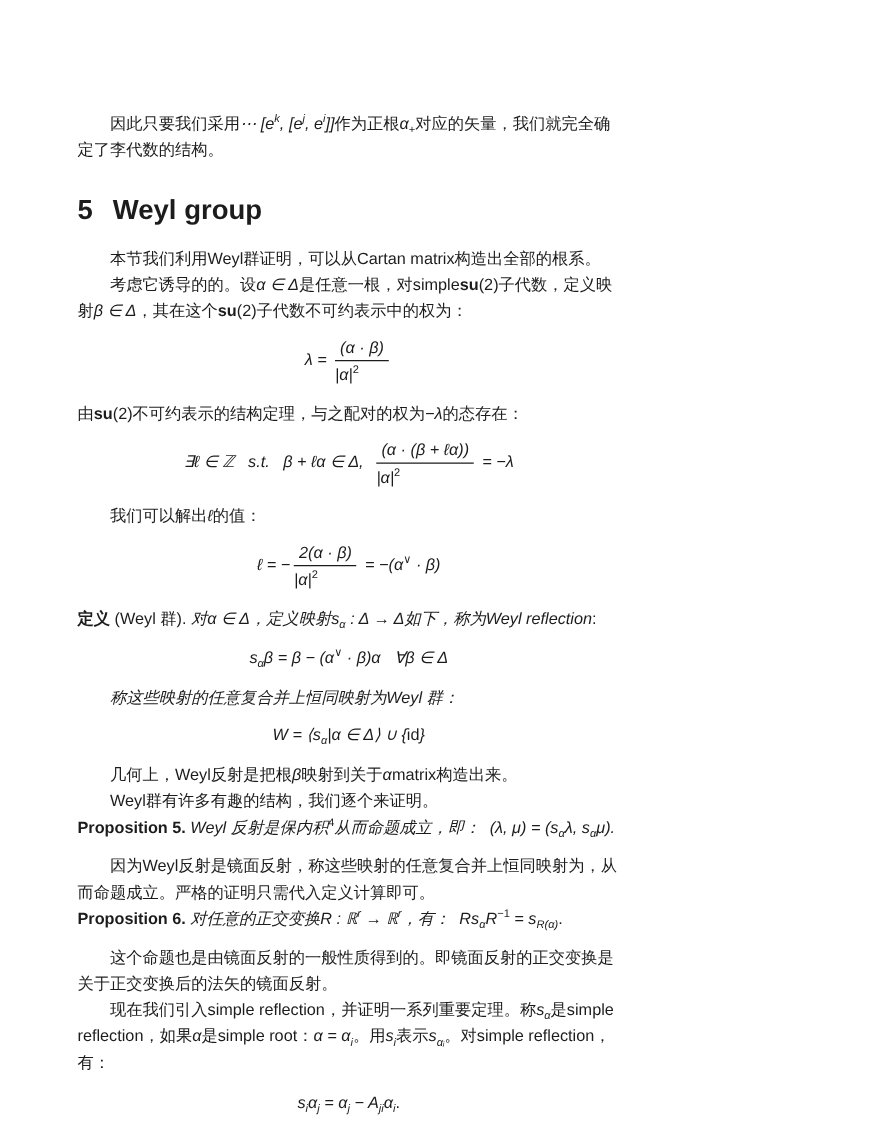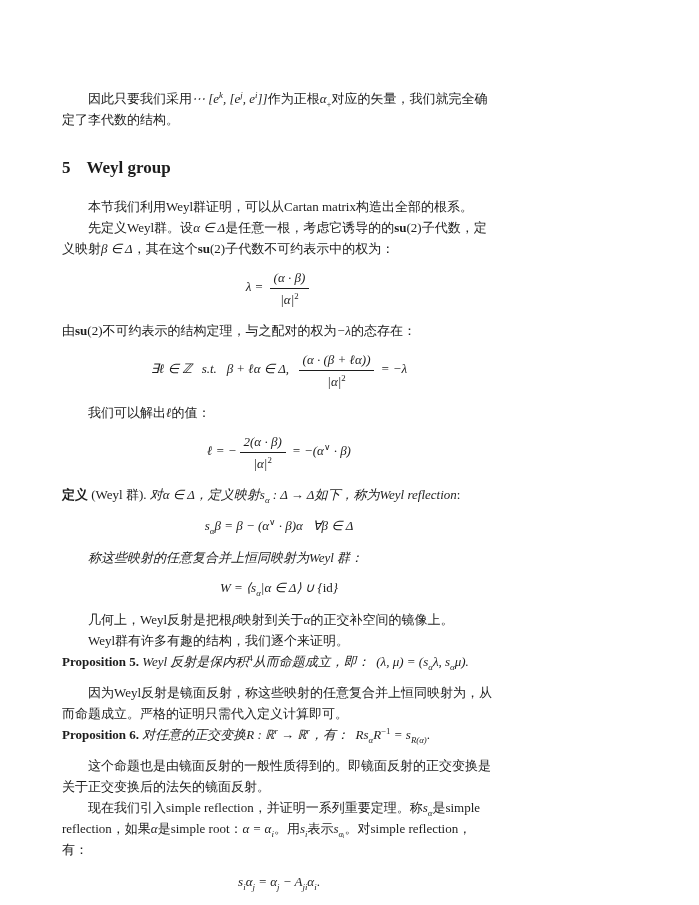--- a/index.html
+++ b/index.html
@@ -3,87 +3,87 @@
 <meta charset="utf-8">
 <style>
   html,body{margin:0;padding:0;background:#ffffff;}
   .page{
     position:relative;
     width:558px;height:905px;
     box-sizing:border-box;
     padding:88px 62px 0 62px;
     background:#ffffff;
     color:#1c1c1c;
-    font-family:Liberation Serif, serif;
+    font-family:Liberation Sans, sans-serif;
     font-size:13px;
     line-height:21px;
     overflow:hidden;
   }
   p{margin:0;}
   .ind{text-indent:2em;}
   .sec-heading{
     margin:27px 0 17px 0;
-    font-size:17px;
+    font-size:22px;
     font-weight:700;
     line-height:22px;
   }
   .sec-heading .sec-num{margin-right:16px;}
   .equation{
     text-align:center;
     margin:9px 0 11px 0;
   }
   .eq-last{margin:11px 0 2px 0;}
   .thm{margin:0 0 10px 0;}
   
   .tk-r{font-style:normal;}
   .tk-b{font-weight:700;}
   .tk-i,.tk-k{font-style:italic;}
   .tk-frak{font-weight:700;}
   .tk-sup,.tk-supr,.tk-sub,.tk-subr{font-size:68%;line-height:0;}
   .tk-sup,.tk-supr{vertical-align:super;}
   .tk-sub,.tk-subr{vertical-align:sub;}
   .tk-sup,.tk-sub{font-style:italic;}
   
-  .frac{display:inline-block;vertical-align:middle;text-align:center;margin:0 3px;line-height:19px;}
+  .frac{display:inline-block;vertical-align:middle;text-align:left;margin:0 3px;line-height:19px;}
   .frac .num{display:block;border-bottom:1px solid #1c1c1c;padding:0 4px 1px 4px;}
   .frac .den{display:block;padding-top:1px;}
 </style>
 </head>
 <body>
 
 <div class="page">
 
   <p class="ind"><span class="tk-r">因此只要我们采用</span><span class="tk-i">⋯ [e</span><span class="tk-sup">k</span><span class="tk-i">, [e</span><span class="tk-sup">j</span><span class="tk-i">, e</span><span class="tk-sup">i</span><span class="tk-i">]]</span><span class="tk-r">作为正根</span><span class="tk-i">α</span><span class="tk-subr">+</span><span class="tk-r">对应的矢量，我们就完全确定了李代数的结构。</span></p>
 
   <div class="sec-heading">
     <span class="sec-num">5</span><span>Weyl group</span>
   </div>
 
   <p class="ind"><span class="tk-r">本节我们利用Weyl群证明，可以从Cartan matrix构造出全部的根系。</span></p>
-  <p class="ind"><span class="tk-r">先定义Weyl群。设</span><span class="tk-i">α ∈ Δ</span><span class="tk-r">是任意一根，考虑它诱导的的</span><span class="tk-frak">su</span><span class="tk-r">(2)</span><span class="tk-r">子代数，定义映射</span><span class="tk-i">β ∈ Δ</span><span class="tk-r">，其在这个</span><span class="tk-frak">su</span><span class="tk-r">(2)</span><span class="tk-r">子代数不可约表示中的权为：</span></p>
+  <p class="ind"><span class="tk-r">考虑它诱导的的。设</span><span class="tk-i">α ∈ Δ</span><span class="tk-r">是任意一根，对simple</span><span class="tk-frak">su</span><span class="tk-r">(2)</span><span class="tk-r">子代数，定义映射</span><span class="tk-i">β ∈ Δ</span><span class="tk-r">，其在这个</span><span class="tk-frak">su</span><span class="tk-r">(2)</span><span class="tk-r">子代数不可约表示中的权为：</span></p>
 
   <div class="equation"><span class="tk-i">λ = </span><span class="frac"><span class="num"><span class="tk-i">(α · β)</span></span><span class="den"><span class="tk-i">|α|</span><span class="tk-supr">2</span></span></span></div>
 
   <p><span class="tk-r">由</span><span class="tk-frak">su</span><span class="tk-r">(2)</span><span class="tk-r">不可约表示的结构定理，与之配对的权为</span><span class="tk-i">−λ</span><span class="tk-r">的态存在：</span></p>
 
   <div class="equation"><span class="tk-i">∃ℓ ∈ ℤ</span><span class="tk-r">&nbsp;&nbsp;&nbsp;</span><span class="tk-i">s.t.</span><span class="tk-r">&nbsp;&nbsp;&nbsp;</span><span class="tk-i">β + ℓα ∈ Δ,</span><span class="tk-r">&nbsp;&nbsp;</span><span class="frac"><span class="num"><span class="tk-i">(α · (β + ℓα))</span></span><span class="den"><span class="tk-i">|α|</span><span class="tk-supr">2</span></span></span><span class="tk-i"> = −λ</span></div>
 
   <p class="ind"><span class="tk-r">我们可以解出</span><span class="tk-i">ℓ</span><span class="tk-r">的值：</span></p>
 
   <div class="equation"><span class="tk-i">ℓ = −</span><span class="frac"><span class="num"><span class="tk-i">2(α · β)</span></span><span class="den"><span class="tk-i">|α|</span><span class="tk-supr">2</span></span></span><span class="tk-i"> = −(α</span><span class="tk-supr">∨</span><span class="tk-i"> · β)</span></div>
 
   <p class="thm"><span class="tk-b">定义</span><span class="tk-r"> (Weyl 群).</span><span class="tk-k"> 对</span><span class="tk-i">α ∈ Δ</span><span class="tk-k">，定义映射</span><span class="tk-i">s</span><span class="tk-sub">α</span><span class="tk-i"> : Δ → Δ</span><span class="tk-k">如下，称为</span><span class="tk-i">Weyl reflection</span><span class="tk-r">:</span></p>
 
   <div class="equation"><span class="tk-i">s</span><span class="tk-sub">α</span><span class="tk-i">β = β − (α</span><span class="tk-supr">∨</span><span class="tk-i"> · β)α</span><span class="tk-r">&nbsp;&nbsp;&nbsp;</span><span class="tk-i">∀β ∈ Δ</span></div>
 
   <p class="ind"><span class="tk-k">称这些映射的任意复合并上恒同映射为</span><span class="tk-i">Weyl</span><span class="tk-k"> 群：</span></p>
 
   <div class="equation"><span class="tk-i">W = ⟨s</span><span class="tk-sub">α</span><span class="tk-i">|α ∈ Δ⟩ ∪ {</span><span class="tk-r">id</span><span class="tk-i">}</span></div>
 
-  <p class="ind"><span class="tk-r">几何上，Weyl反射是把根</span><span class="tk-i">β</span><span class="tk-r">映射到关于</span><span class="tk-i">α</span><span class="tk-r">的正交补空间的镜像上。</span></p>
+  <p class="ind"><span class="tk-r">几何上，Weyl反射是把根</span><span class="tk-i">β</span><span class="tk-r">映射到关于</span><span class="tk-i">α</span><span class="tk-r">matrix构造出来。</span></p>
   <p class="ind"><span class="tk-r">Weyl群有许多有趣的结构，我们逐个来证明。</span></p>
 
   <p class="thm"><span class="tk-b">Proposition 5.</span><span class="tk-r"> </span><span class="tk-k">Weyl 反射是保内积</span><span class="tk-supr">4</span><span class="tk-k">从而命题成立，即：</span><span class="tk-r">&nbsp;&nbsp;</span><span class="tk-i">(λ, μ) = (s</span><span class="tk-sub">α</span><span class="tk-i">λ, s</span><span class="tk-sub">α</span><span class="tk-i">μ).</span></p>
   <p class="ind"><span class="tk-r">因为Weyl反射是镜面反射，称这些映射的任意复合并上恒同映射为，从而命题成立。严格的证明只需代入定义计算即可。</span></p>
 
   <p class="thm"><span class="tk-b">Proposition 6.</span><span class="tk-r"> </span><span class="tk-k">对任意的正交变换</span><span class="tk-i">R : ℝ</span><span class="tk-sup">r</span><span class="tk-i"> → ℝ</span><span class="tk-sup">r</span><span class="tk-k">，有：</span><span class="tk-r">&nbsp;&nbsp;</span><span class="tk-i">Rs</span><span class="tk-sub">α</span><span class="tk-i">R</span><span class="tk-supr">−1</span><span class="tk-i"> = s</span><span class="tk-sub">R(α)</span><span class="tk-r">.</span></p>
   <p class="ind"><span class="tk-r">这个命题也是由镜面反射的一般性质得到的。即镜面反射的正交变换是关于正交变换后的法矢的镜面反射。</span></p>
   <p class="ind"><span class="tk-r">现在我们引入simple reflection，并证明一系列重要定理。称</span><span class="tk-i">s</span><span class="tk-sub">α</span><span class="tk-r">是simple reflection，如果</span><span class="tk-i">α</span><span class="tk-r">是simple root：</span><span class="tk-i">α = α</span><span class="tk-sub">i</span><span class="tk-r">。用</span><span class="tk-i">s</span><span class="tk-sub">i</span><span class="tk-r">表示</span><span class="tk-i">s</span><span class="tk-sub">αᵢ</span><span class="tk-r">。对simple reflection，有：</span></p>
 
   <div class="equation eq-last"><span class="tk-i">s</span><span class="tk-sub">i</span><span class="tk-i">α</span><span class="tk-sub">j</span><span class="tk-i"> = α</span><span class="tk-sub">j</span><span class="tk-i"> − A</span><span class="tk-sub">ji</span><span class="tk-i">α</span><span class="tk-sub">i</span><span class="tk-r">.</span></div>

